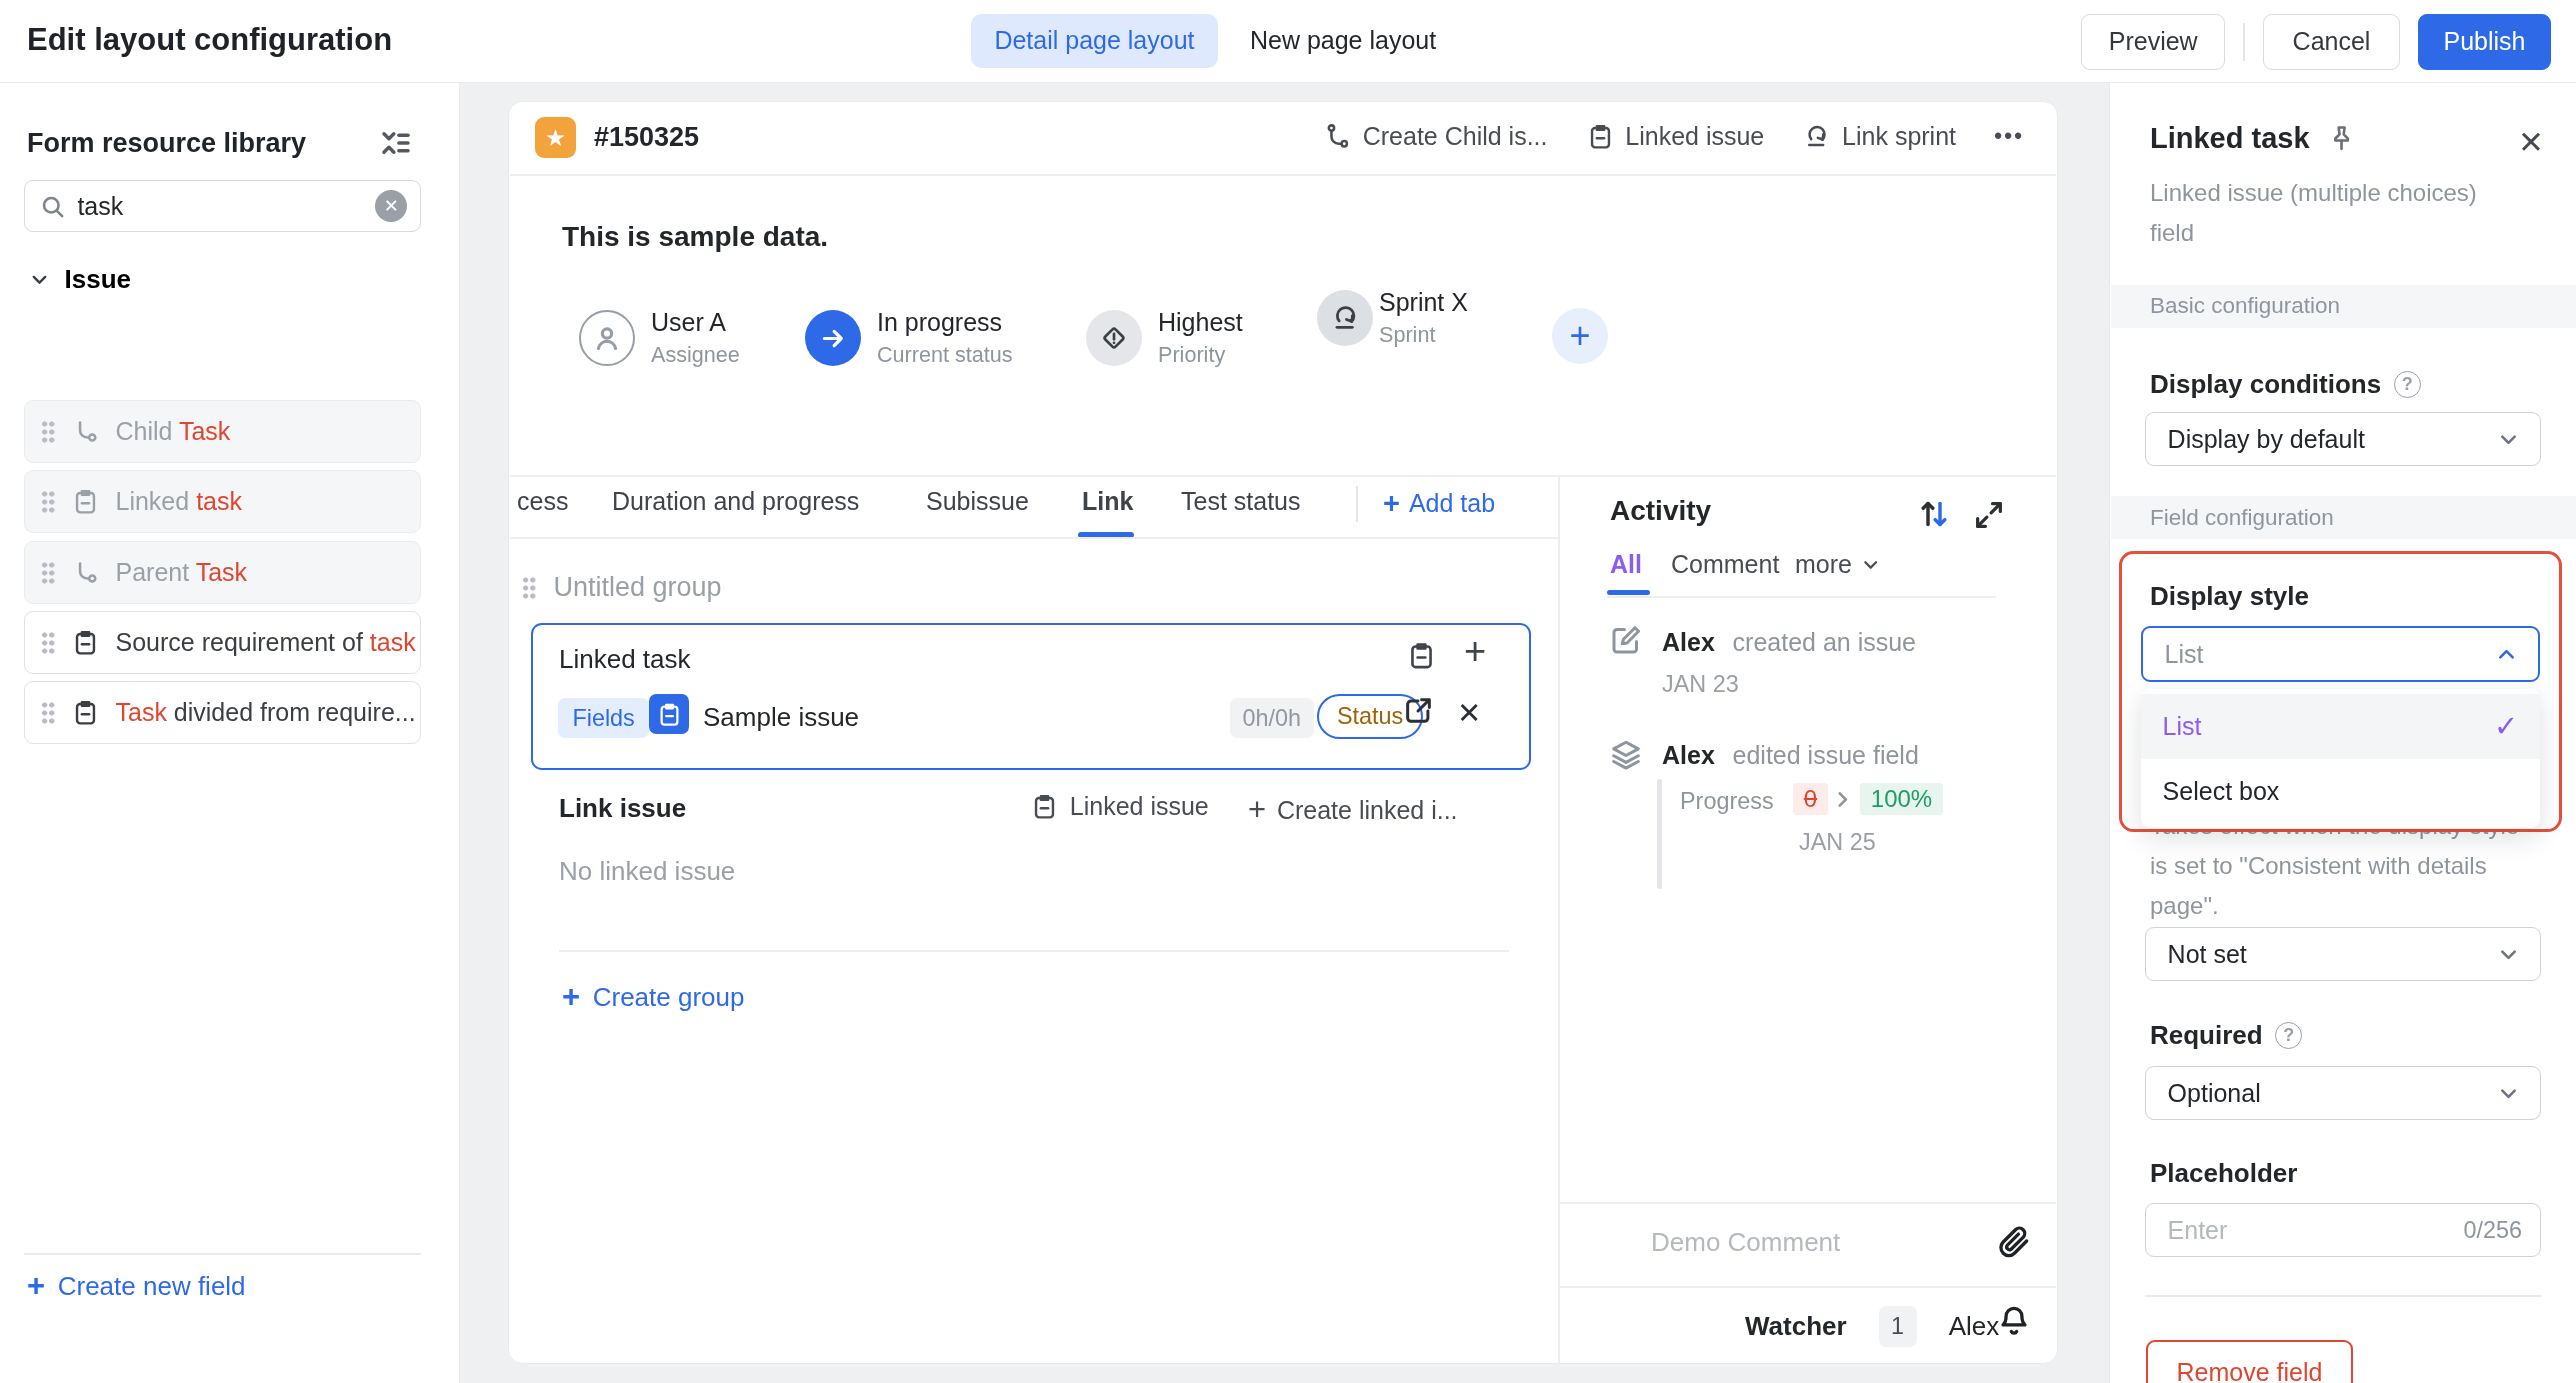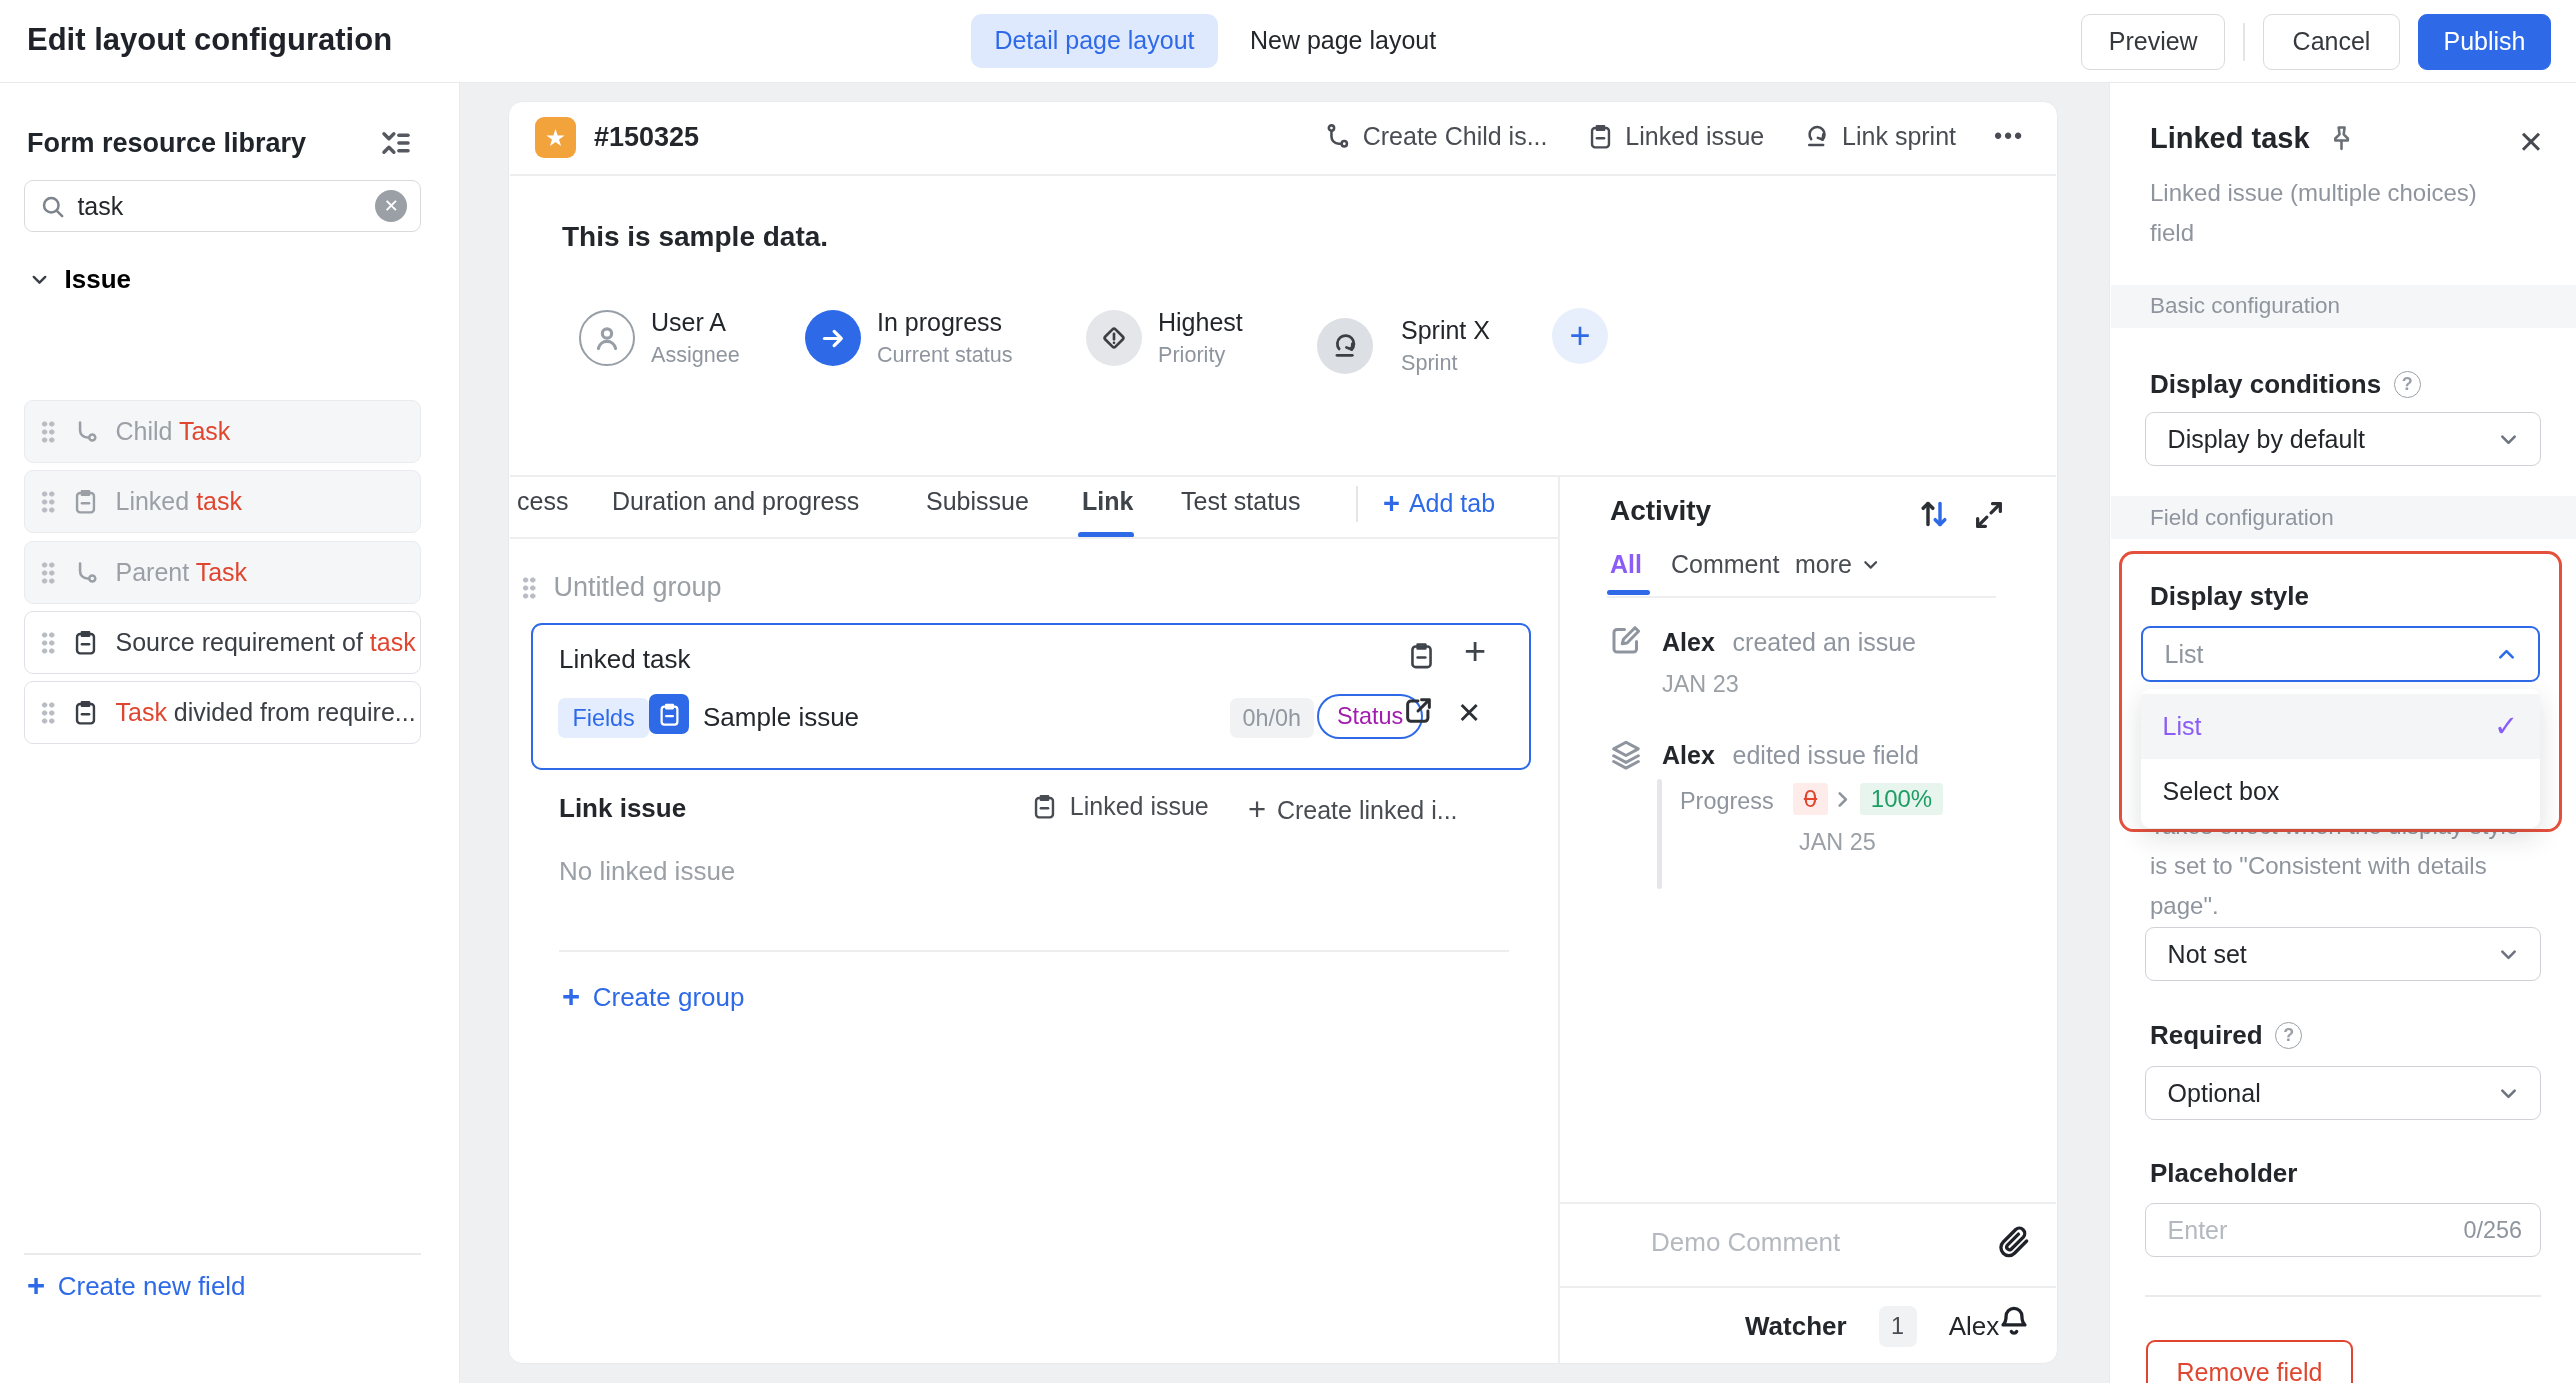--- a/index.html
+++ b/index.html
@@ -294,21 +294,21 @@
   <span class="flex" style="width:56px;height:56px;border-radius:50%;background:#e4e6ea;color:#3c4043;justify-content:center">
       <svg class="ic" width="32" height="32" viewBox="0 0 36 36">
         <use href="#s-diamond"></use>
       </svg>
     </span>
   <span>
       <span style="display:block">Highest</span>
       <span class="mut" style="display:block;font-size:21.6px;margin-top:5.4px">Priority</span>
     </span>
 </div>
-<div class="abs flex" style="left:1317px;top:316px;gap:28px">
+<div class="abs flex" style="left:1317px;top:288px;gap:6px">
   <span class="flex" style="width:56px;height:56px;border-radius:50%;background:#dcdfe4;color:#3c4043;justify-content:center">
       <svg class="ic" width="32" height="32" viewBox="0 0 36 36">
         <use href="#s-sprint"></use>
       </svg>
     </span>
   <span>
       <span style="display:block">Sprint X</span>
       <span class="mut" style="display:block;font-size:21.6px;margin-top:5.4px">Sprint</span>
     </span>
 </div>
@@ -346,21 +346,21 @@
   </span>
 <span class="abs flex" style="left:649px;top:694px;width:40px;height:40px;border-radius:7.2px;background:#2e6ae8;color:#fff;justify-content:center">
     <svg class="ic" width="27" height="27" viewBox="0 0 30 30">
       <use href="#s-clip"></use>
     </svg>
   </span>
 <span class="abs" style="left:703px;top:702px;font-size:26px">Sample issue</span>
 <span class="pill abs" style="left:1230px;top:698px;height:40px;padding:0 12.6px;background:#f1f2f4;color:#9298a1">
     <span>0h/0h</span>
   </span>
-<span class="pill abs" style="left:1317px;top:694px;height:45px;padding:0 18px;border:2.2px solid #2e6ae8;border-radius:23.4px;color:#a21caf;background:#fff;cursor:pointer">
+<span class="pill abs" style="left:1317px;top:694px;height:45px;padding:0 18px;border:2.2px solid #2e6ae8;border-radius:23.4px;color:#a16207;background:#fff;cursor:pointer">
     <span>Status</span>
   </span>
 <svg class="ic abs" style="left:1401px;top:694px;color:#2c2f33;cursor:pointer" width="34" height="34" viewBox="0 0 38 38">
     <use href="#s-ext"></use>
   </svg>
 <span class="abs" style="left:1457px;top:696px;font-size:29px;color:#2c2f33;cursor:pointer">✕</span>
 
 <span class="abs sb" style="left:559px;top:793px;font-size:26px">Link issue</span>
 <div class="abs flex" style="left:1030px;top:792px;gap:10.8px;color:#494d53;cursor:pointer">
   <svg class="ic" width="29" height="29" viewBox="0 0 32 32">

